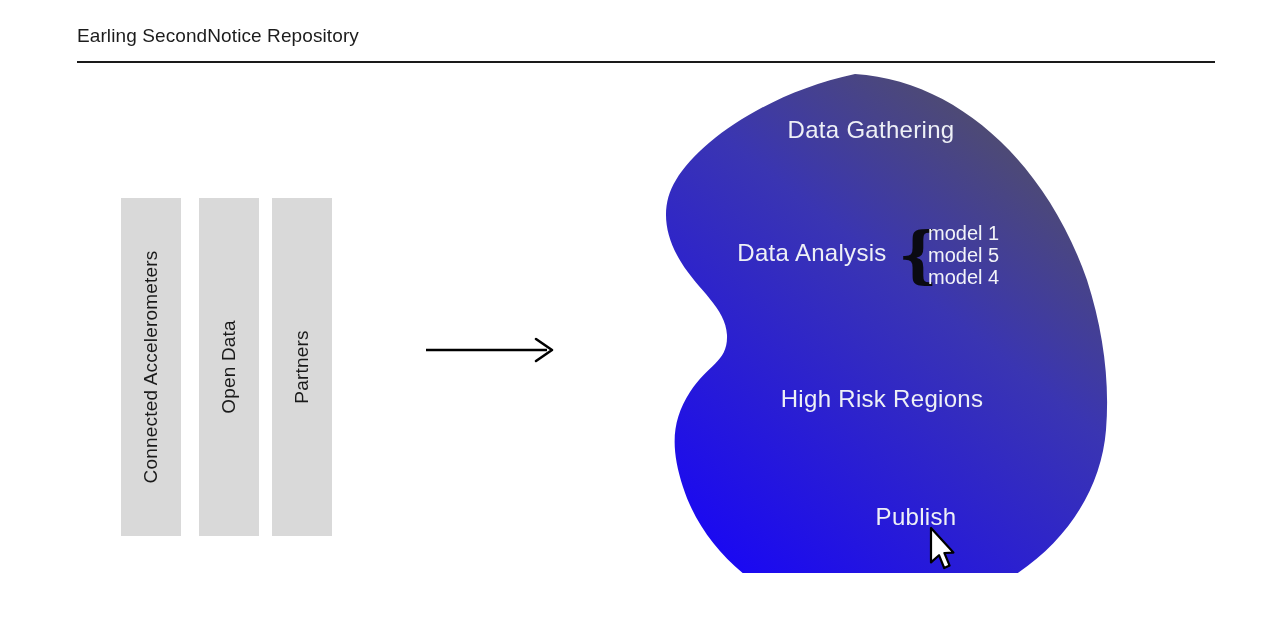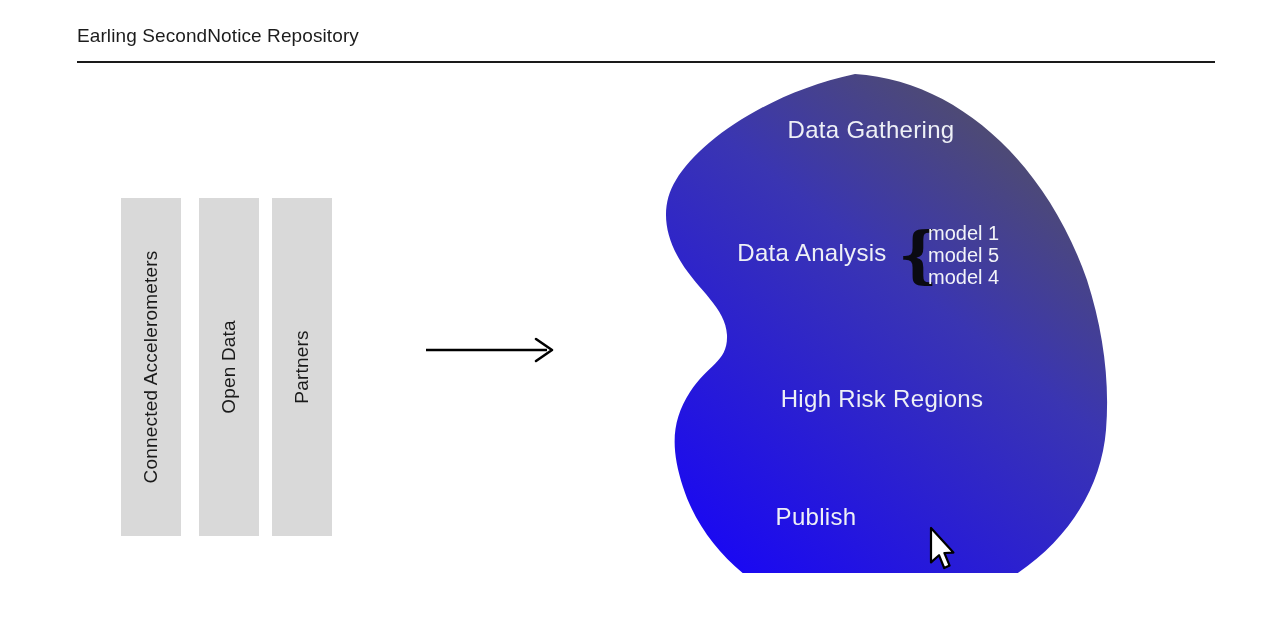--- a/index.html
+++ b/index.html
@@ -61,21 +61,21 @@
     position: absolute;
     transform: translate(-50%, -50%);
     color: #eef0f6;
     font-size: 24px;
     letter-spacing: 0.3px;
     white-space: nowrap;
   }
   .step-gathering { left: 871px; top: 130px; }
   .step-analysis  { left: 812px; top: 253px; }
   .step-regions   { left: 882px; top: 392px; margin-top: 7px; }
-  .step-publish   { left: 816px; top: 517px; }
+  .step-publish   { left: 916px; top: 517px; }
   .brace {
     position: absolute;
     left: 898px;
     top: 255px;
     transform: translate(0, -50%);
     font-family: "DejaVu Serif", serif;
     font-size: 62px;
     font-weight: 600;
     color: #0a0a12;
     line-height: 1;

